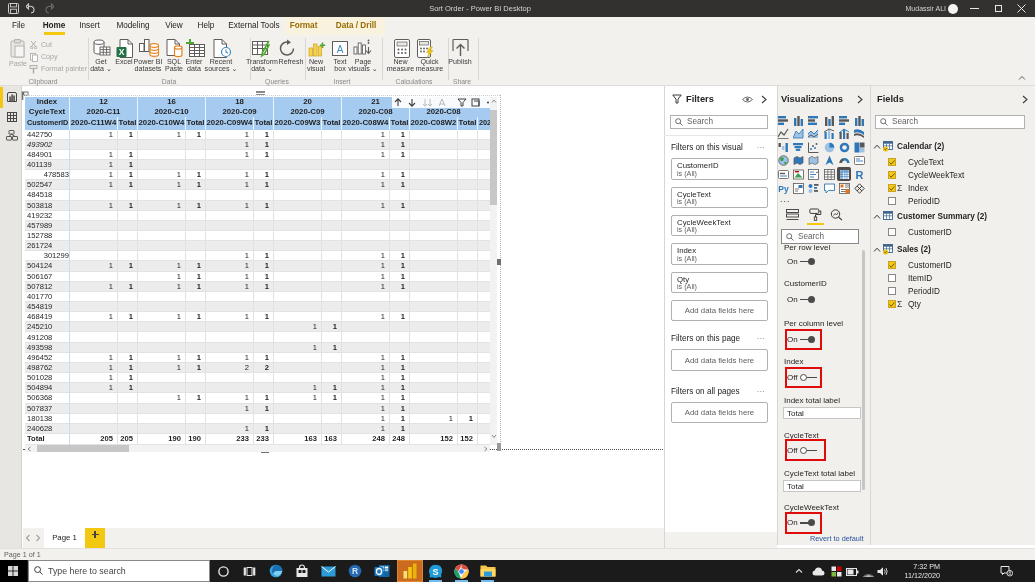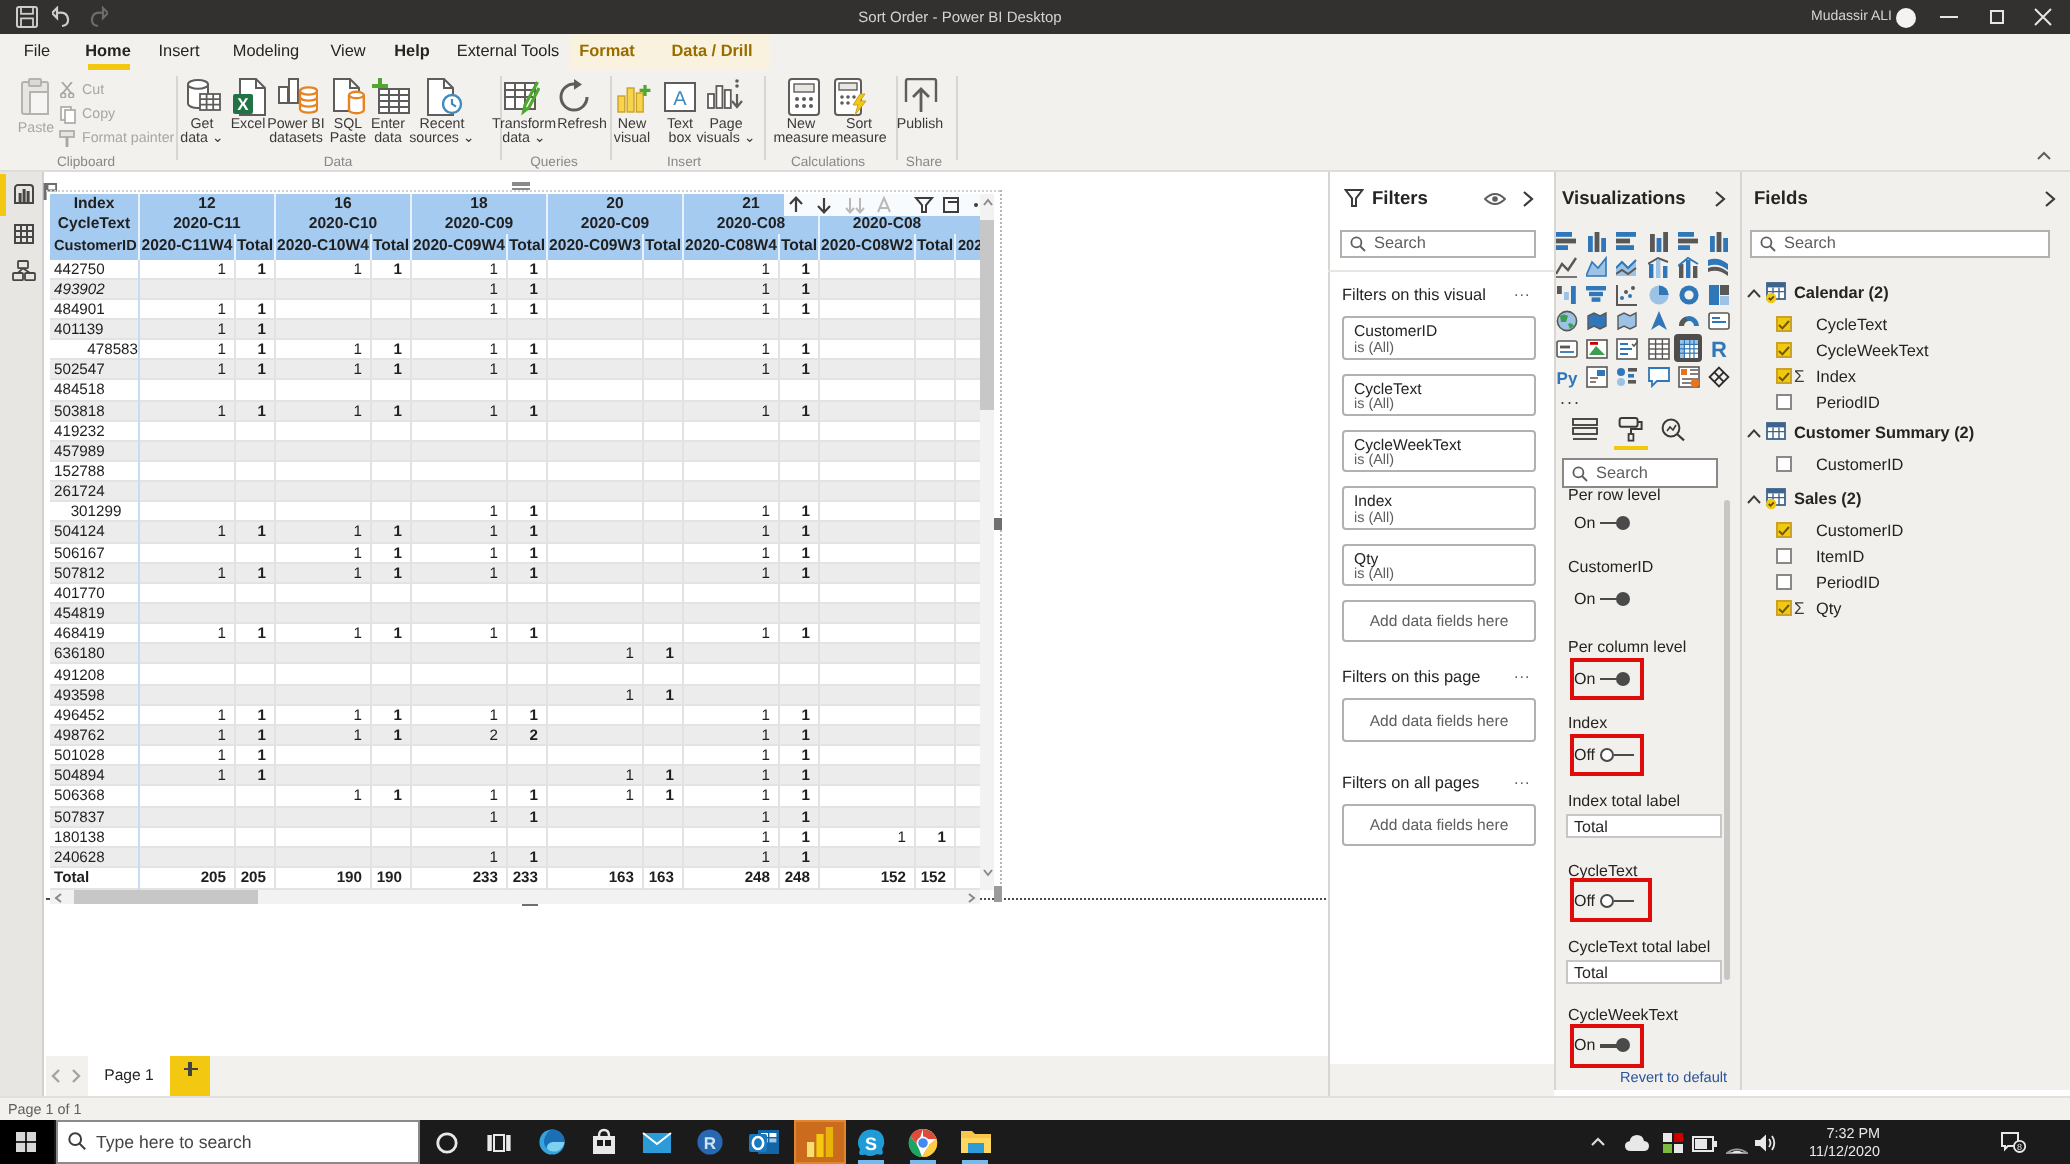--- a/index.html
+++ b/index.html
@@ -26,21 +26,21 @@
 <svg class="abs" style="left:1017px;top:4px" width="9" height="9" viewBox="0 0 9 9">
     <path d="M0.5 0.5 L8.5 8.5 M8.5 0.5 L0.5 8.5" stroke="#e8e6e4" stroke-width="1"></path>
   </svg>
 <div class="abs" style="left:0;top:17px;width:1035px;height:18px;background:#f3f1ee;"></div>
 <div class="abs" style="left:285px;top:17px;width:100px;height:18px;background:#f8f2de;"></div>
 <div class="abs" style="left:9px;top:20px;width:19px;height:12px;font-size:8.2px;line-height:12px;color:#252423;font-weight:400;text-align:center;white-space:nowrap">File</div>
 <div class="abs" style="left:41px;top:20px;width:26px;height:12px;font-size:8.2px;line-height:12px;color:#252423;font-weight:700;text-align:center;white-space:nowrap">Home</div>
 <div class="abs" style="left:78px;top:20px;width:23px;height:12px;font-size:8.2px;line-height:12px;color:#252423;font-weight:400;text-align:center;white-space:nowrap">Insert</div>
 <div class="abs" style="left:115px;top:20px;width:36px;height:12px;font-size:8.2px;line-height:12px;color:#252423;font-weight:400;text-align:center;white-space:nowrap">Modeling</div>
 <div class="abs" style="left:164px;top:20px;width:20px;height:12px;font-size:8.2px;line-height:12px;color:#252423;font-weight:400;text-align:center;white-space:nowrap">View</div>
-<div class="abs" style="left:196px;top:20px;width:20px;height:12px;font-size:8.2px;line-height:12px;color:#252423;font-weight:700;text-align:center;white-space:nowrap">Help</div>
+<div class="abs" style="left:196px;top:20px;width:20px;height:12px;font-size:8.2px;line-height:12px;color:#252423;font-weight:400;text-align:center;white-space:nowrap">Help</div>
 <div class="abs" style="left:223px;top:20px;width:62px;height:12px;font-size:8.2px;line-height:12px;color:#252423;font-weight:400;text-align:center;white-space:nowrap">External Tools</div>
 <div class="abs" style="left:287px;top:20px;width:33px;height:12px;font-size:8.2px;line-height:12px;color:#9a6c00;font-weight:700;text-align:center;white-space:nowrap">Format</div>
 <div class="abs" style="left:329px;top:20px;width:54px;height:12px;font-size:8.2px;line-height:12px;color:#9a6c00;font-weight:700;text-align:center;white-space:nowrap">Data / Drill</div>
 <div class="abs" style="left:44px;top:32px;width:21px;height:2.5px;background:#f2c811"></div>
 <div class="abs" style="left:0;top:35px;width:1035px;height:51px;background:#f3f1ee;border-bottom:1px solid #dedcd9"></div>
 <div class="abs" style="left:88px;top:38px;width:1px;height:42px;background:#d8d5d2"></div>
 <div class="abs" style="left:250px;top:38px;width:1px;height:42px;background:#d8d5d2"></div>
 <div class="abs" style="left:305px;top:38px;width:1px;height:42px;background:#d8d5d2"></div>
 <div class="abs" style="left:382px;top:38px;width:1px;height:42px;background:#d8d5d2"></div>
 <div class="abs" style="left:448px;top:38px;width:1px;height:42px;background:#d8d5d2"></div>
@@ -184,21 +184,21 @@
 <rect x="2.5" y="2.5" width="9" height="3.5" fill="#e8e6e3" stroke="#5f5d5b" stroke-width="0.7"></rect>
 <g fill="#5f5d5b">
       <circle cx="4" cy="9.5" r="0.9"></circle>
       <circle cx="7" cy="9.5" r="0.9"></circle>
       <circle cx="10" cy="9.5" r="0.9"></circle>
       <circle cx="4" cy="12.5" r="0.9"></circle>
       <circle cx="7" cy="12.5" r="0.9"></circle>
     </g>
 <path d="M13 8 L9.5 13.5 L12 13.5 L10.5 18.5 L16 11.5 L13 11.5 L15.5 8 Z" fill="#f2c811" stroke="#c9a227" stroke-width="0.5"></path>
 </svg>
-<div class="abs" style="left:395.5px;top:59px;width:68px;height:7px;font-size:7.1px;line-height:7px;color:#3b3a39;text-align:center;white-space:nowrap">Sort</div>
+<div class="abs" style="left:395.5px;top:59px;width:68px;height:7px;font-size:7.1px;line-height:7px;color:#3b3a39;text-align:center;white-space:nowrap">Quick</div>
 <div class="abs" style="left:395.5px;top:66px;width:68px;height:7px;font-size:7.1px;line-height:7px;color:#3b3a39;text-align:center;white-space:nowrap">measure</div>
 <svg class="abs" style="left:452px;top:39px" width="17" height="19" viewBox="0 0 17 19">
 <path d="M8.5 17 L8.5 6 M4.5 9.5 L8.5 5.5 L12.5 9.5" fill="none" stroke="#5f5d5b" stroke-width="1.4"></path>
 <path d="M1 12 L1 1.5 A1 1 0 0 1 2 0.5 L15 0.5 A1 1 0 0 1 16 1.5 L16 12" fill="none" stroke="#5f5d5b" stroke-width="1.2"></path>
 </svg>
 <div class="abs" style="left:426px;top:59px;width:68px;height:7px;font-size:7.1px;line-height:7px;color:#3b3a39;text-align:center;white-space:nowrap">Publish</div>
 <div class="abs" style="left:0;top:86px;width:22px;height:473px;background:#e8e6e3;border-right:1px solid #d3d1ce"></div>
 <div class="abs" style="left:0;top:87px;width:3px;height:21px;background:#f2c811"></div>
 <svg class="abs" style="left:7px;top:92px" width="10" height="10" viewBox="0 0 10 10">
 <path d="M0.5 9.5 L0.5 2 A1.5 1.5 0 0 1 2 0.5 L8 0.5 A1.5 1.5 0 0 1 9.5 2 L9.5 9.5 Z" fill="none" stroke="#484644" stroke-width="1"></path>
@@ -324,21 +324,21 @@
 <div class="abs" style="left:389px;top:200.55000000000004px;width:20px;height:10.15px;font-size:7.6px;line-height:10.15px;color:#1f1f1f;overflow:hidden;white-space:nowrap;font-weight:700;text-align:right;padding-right:4px;">1</div>
 <div class="abs" style="left:25px;top:210.70px;width:465px;height:10.15px;background:#ffffff;border-bottom:1px solid #e3e3e3"></div>
 <div class="abs" style="left:25px;top:210.70000000000005px;width:44px;height:10.15px;font-size:7.6px;line-height:10.15px;color:#1f1f1f;overflow:hidden;white-space:nowrap;text-align:left;padding-left:2px;">419232</div>
 <div class="abs" style="left:25px;top:220.85px;width:465px;height:10.15px;background:#ececec;border-bottom:1px solid #e3e3e3"></div>
 <div class="abs" style="left:25px;top:220.85000000000005px;width:44px;height:10.15px;font-size:7.6px;line-height:10.15px;color:#1f1f1f;overflow:hidden;white-space:nowrap;text-align:left;padding-left:2px;">457989</div>
 <div class="abs" style="left:25px;top:231.00px;width:465px;height:10.15px;background:#ffffff;border-bottom:1px solid #e3e3e3"></div>
 <div class="abs" style="left:25px;top:231.00000000000006px;width:44px;height:10.15px;font-size:7.6px;line-height:10.15px;color:#1f1f1f;overflow:hidden;white-space:nowrap;text-align:left;padding-left:2px;">152788</div>
 <div class="abs" style="left:25px;top:241.15px;width:465px;height:10.15px;background:#ececec;border-bottom:1px solid #e3e3e3"></div>
 <div class="abs" style="left:25px;top:241.15000000000006px;width:44px;height:10.15px;font-size:7.6px;line-height:10.15px;color:#1f1f1f;overflow:hidden;white-space:nowrap;text-align:left;padding-left:2px;">261724</div>
 <div class="abs" style="left:25px;top:251.30px;width:465px;height:10.15px;background:#ffffff;border-bottom:1px solid #e3e3e3"></div>
-<div class="abs" style="left:25px;top:251.30000000000007px;width:44px;height:10.15px;font-size:7.6px;line-height:10.15px;color:#1f1f1f;overflow:hidden;white-space:nowrap;text-align:center;padding-left:2px;">301299</div>
+<div class="abs" style="left:25px;top:251.30000000000007px;width:44px;height:10.15px;font-size:7.6px;line-height:10.15px;color:#1f1f1f;overflow:hidden;white-space:nowrap;text-align:right;padding-left:2px;">301299</div>
 <div class="abs" style="left:205px;top:251.30000000000007px;width:48px;height:10.15px;font-size:7.6px;line-height:10.15px;color:#1f1f1f;overflow:hidden;white-space:nowrap;text-align:right;padding-right:4px;">1</div>
 <div class="abs" style="left:253px;top:251.30000000000007px;width:20px;height:10.15px;font-size:7.6px;line-height:10.15px;color:#1f1f1f;overflow:hidden;white-space:nowrap;font-weight:700;text-align:right;padding-right:4px;">1</div>
 <div class="abs" style="left:341px;top:251.30000000000007px;width:48px;height:10.15px;font-size:7.6px;line-height:10.15px;color:#1f1f1f;overflow:hidden;white-space:nowrap;text-align:right;padding-right:4px;">1</div>
 <div class="abs" style="left:389px;top:251.30000000000007px;width:20px;height:10.15px;font-size:7.6px;line-height:10.15px;color:#1f1f1f;overflow:hidden;white-space:nowrap;font-weight:700;text-align:right;padding-right:4px;">1</div>
 <div class="abs" style="left:25px;top:261.45px;width:465px;height:10.15px;background:#ececec;border-bottom:1px solid #e3e3e3"></div>
 <div class="abs" style="left:25px;top:261.45000000000005px;width:44px;height:10.15px;font-size:7.6px;line-height:10.15px;color:#1f1f1f;overflow:hidden;white-space:nowrap;text-align:left;padding-left:2px;">504124</div>
 <div class="abs" style="left:69px;top:261.45000000000005px;width:48px;height:10.15px;font-size:7.6px;line-height:10.15px;color:#1f1f1f;overflow:hidden;white-space:nowrap;text-align:right;padding-right:4px;">1</div>
 <div class="abs" style="left:117px;top:261.45000000000005px;width:20px;height:10.15px;font-size:7.6px;line-height:10.15px;color:#1f1f1f;overflow:hidden;white-space:nowrap;font-weight:700;text-align:right;padding-right:4px;">1</div>
 <div class="abs" style="left:137px;top:261.45000000000005px;width:48px;height:10.15px;font-size:7.6px;line-height:10.15px;color:#1f1f1f;overflow:hidden;white-space:nowrap;text-align:right;padding-right:4px;">1</div>
 <div class="abs" style="left:185px;top:261.45000000000005px;width:20px;height:10.15px;font-size:7.6px;line-height:10.15px;color:#1f1f1f;overflow:hidden;white-space:nowrap;font-weight:700;text-align:right;padding-right:4px;">1</div>
@@ -372,21 +372,21 @@
 <div class="abs" style="left:25px;top:312.19999999999993px;width:44px;height:10.15px;font-size:7.6px;line-height:10.15px;color:#1f1f1f;overflow:hidden;white-space:nowrap;text-align:left;padding-left:2px;">468419</div>
 <div class="abs" style="left:69px;top:312.19999999999993px;width:48px;height:10.15px;font-size:7.6px;line-height:10.15px;color:#1f1f1f;overflow:hidden;white-space:nowrap;text-align:right;padding-right:4px;">1</div>
 <div class="abs" style="left:117px;top:312.19999999999993px;width:20px;height:10.15px;font-size:7.6px;line-height:10.15px;color:#1f1f1f;overflow:hidden;white-space:nowrap;font-weight:700;text-align:right;padding-right:4px;">1</div>
 <div class="abs" style="left:137px;top:312.19999999999993px;width:48px;height:10.15px;font-size:7.6px;line-height:10.15px;color:#1f1f1f;overflow:hidden;white-space:nowrap;text-align:right;padding-right:4px;">1</div>
 <div class="abs" style="left:185px;top:312.19999999999993px;width:20px;height:10.15px;font-size:7.6px;line-height:10.15px;color:#1f1f1f;overflow:hidden;white-space:nowrap;font-weight:700;text-align:right;padding-right:4px;">1</div>
 <div class="abs" style="left:205px;top:312.19999999999993px;width:48px;height:10.15px;font-size:7.6px;line-height:10.15px;color:#1f1f1f;overflow:hidden;white-space:nowrap;text-align:right;padding-right:4px;">1</div>
 <div class="abs" style="left:253px;top:312.19999999999993px;width:20px;height:10.15px;font-size:7.6px;line-height:10.15px;color:#1f1f1f;overflow:hidden;white-space:nowrap;font-weight:700;text-align:right;padding-right:4px;">1</div>
 <div class="abs" style="left:341px;top:312.19999999999993px;width:48px;height:10.15px;font-size:7.6px;line-height:10.15px;color:#1f1f1f;overflow:hidden;white-space:nowrap;text-align:right;padding-right:4px;">1</div>
 <div class="abs" style="left:389px;top:312.19999999999993px;width:20px;height:10.15px;font-size:7.6px;line-height:10.15px;color:#1f1f1f;overflow:hidden;white-space:nowrap;font-weight:700;text-align:right;padding-right:4px;">1</div>
 <div class="abs" style="left:25px;top:322.35px;width:465px;height:10.15px;background:#ececec;border-bottom:1px solid #e3e3e3"></div>
-<div class="abs" style="left:25px;top:322.3499999999999px;width:44px;height:10.15px;font-size:7.6px;line-height:10.15px;color:#1f1f1f;overflow:hidden;white-space:nowrap;text-align:left;padding-left:2px;">636180</div>
+<div class="abs" style="left:25px;top:322.3499999999999px;width:44px;height:10.15px;font-size:7.6px;line-height:10.15px;color:#1f1f1f;overflow:hidden;white-space:nowrap;text-align:left;padding-left:2px;">245210</div>
 <div class="abs" style="left:273px;top:322.3499999999999px;width:48px;height:10.15px;font-size:7.6px;line-height:10.15px;color:#1f1f1f;overflow:hidden;white-space:nowrap;text-align:right;padding-right:4px;">1</div>
 <div class="abs" style="left:321px;top:322.3499999999999px;width:20px;height:10.15px;font-size:7.6px;line-height:10.15px;color:#1f1f1f;overflow:hidden;white-space:nowrap;font-weight:700;text-align:right;padding-right:4px;">1</div>
 <div class="abs" style="left:25px;top:332.50px;width:465px;height:10.15px;background:#ffffff;border-bottom:1px solid #e3e3e3"></div>
 <div class="abs" style="left:25px;top:332.4999999999999px;width:44px;height:10.15px;font-size:7.6px;line-height:10.15px;color:#1f1f1f;overflow:hidden;white-space:nowrap;text-align:left;padding-left:2px;">491208</div>
 <div class="abs" style="left:25px;top:342.65px;width:465px;height:10.15px;background:#ececec;border-bottom:1px solid #e3e3e3"></div>
 <div class="abs" style="left:25px;top:342.64999999999986px;width:44px;height:10.15px;font-size:7.6px;line-height:10.15px;color:#1f1f1f;overflow:hidden;white-space:nowrap;text-align:left;padding-left:2px;">493598</div>
 <div class="abs" style="left:273px;top:342.64999999999986px;width:48px;height:10.15px;font-size:7.6px;line-height:10.15px;color:#1f1f1f;overflow:hidden;white-space:nowrap;text-align:right;padding-right:4px;">1</div>
 <div class="abs" style="left:321px;top:342.64999999999986px;width:20px;height:10.15px;font-size:7.6px;line-height:10.15px;color:#1f1f1f;overflow:hidden;white-space:nowrap;font-weight:700;text-align:right;padding-right:4px;">1</div>
 <div class="abs" style="left:25px;top:352.80px;width:465px;height:10.15px;background:#ffffff;border-bottom:1px solid #e3e3e3"></div>
 <div class="abs" style="left:25px;top:352.79999999999984px;width:44px;height:10.15px;font-size:7.6px;line-height:10.15px;color:#1f1f1f;overflow:hidden;white-space:nowrap;text-align:left;padding-left:2px;">496452</div>

